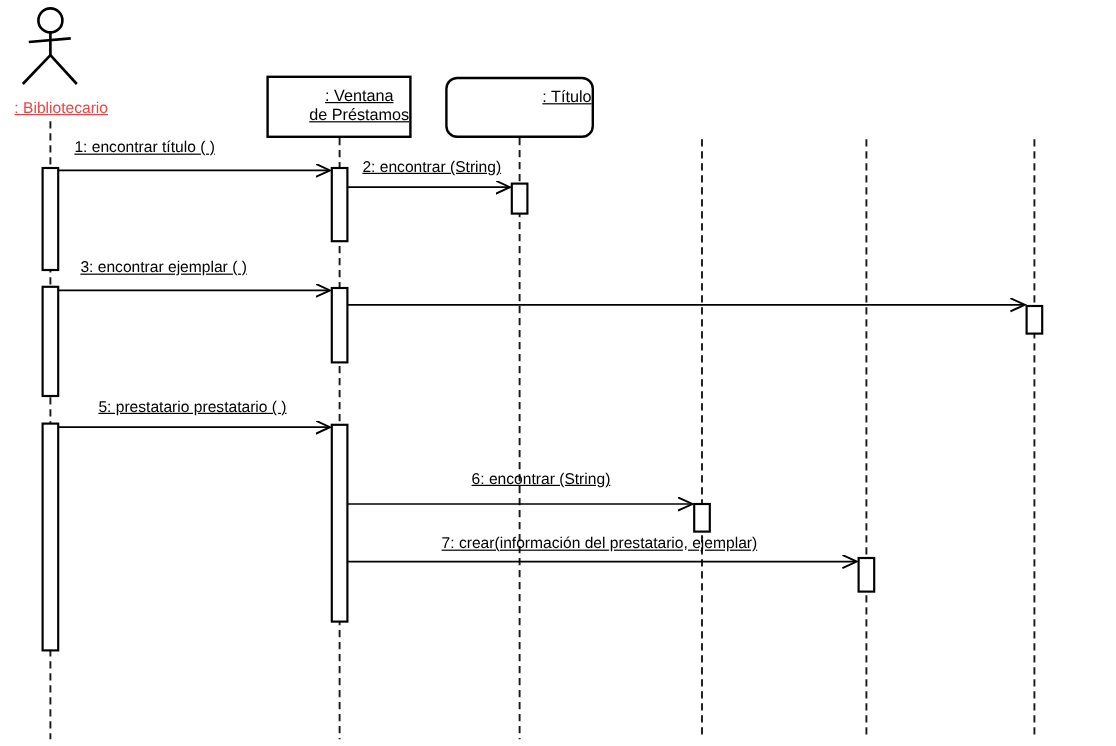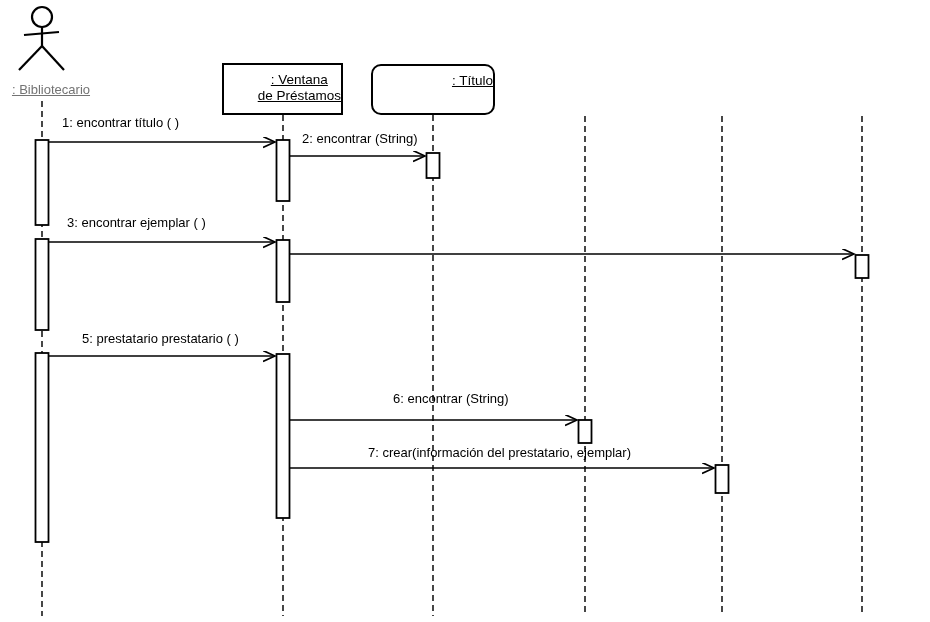--- a/index.html
+++ b/index.html
@@ -38,29 +38,30 @@
     text-align: center;
     white-space: pre-line;
   }
   .actor-label {
     position: absolute;
     left: 3px;
     top: 82px;
     width: 96px;
     text-align: center;
     font-size: 13px;
-    color: #737373;
+    color: #ef4444;
     text-decoration: underline;
     white-space: nowrap;
   }
   .message-label {
     position: absolute;
     font-size: 13px;
     color: #000000;
     white-space: nowrap;
+    text-decoration: underline;
   }
 </style>
 </head>
 <body>
 
 <div id="canvas">
 
   <svg id="diagram-svg" width="930" height="622" viewBox="0 0 930 622">
     <defs>
       <marker id="openArrow" markerUnits="userSpaceOnUse" markerWidth="16" markerHeight="14" refX="11" refY="5.5" orient="auto">

